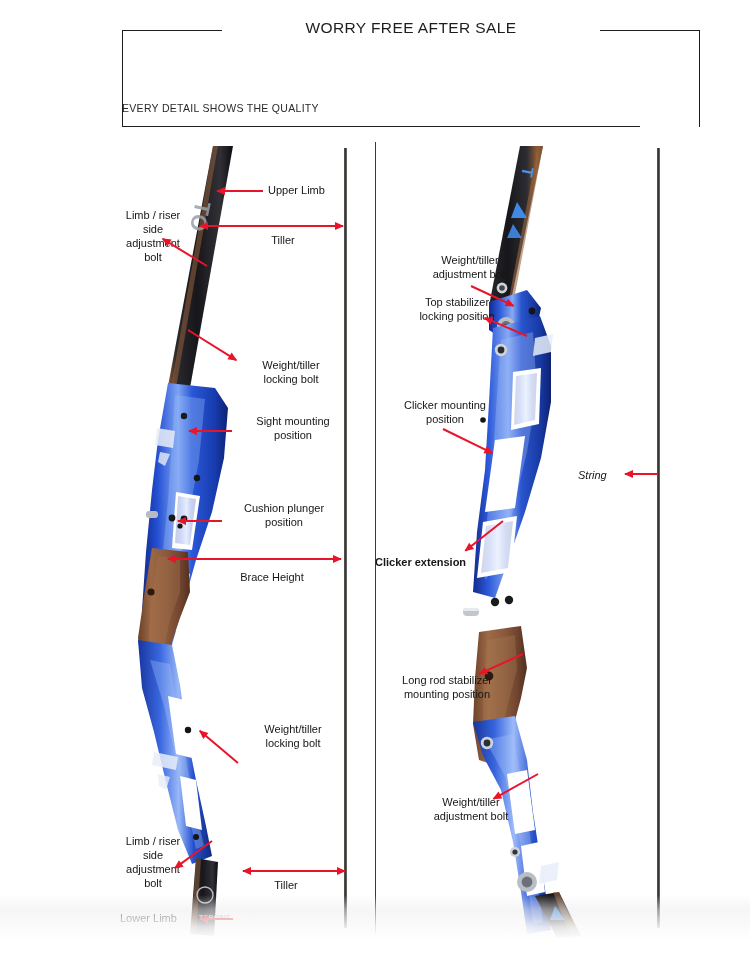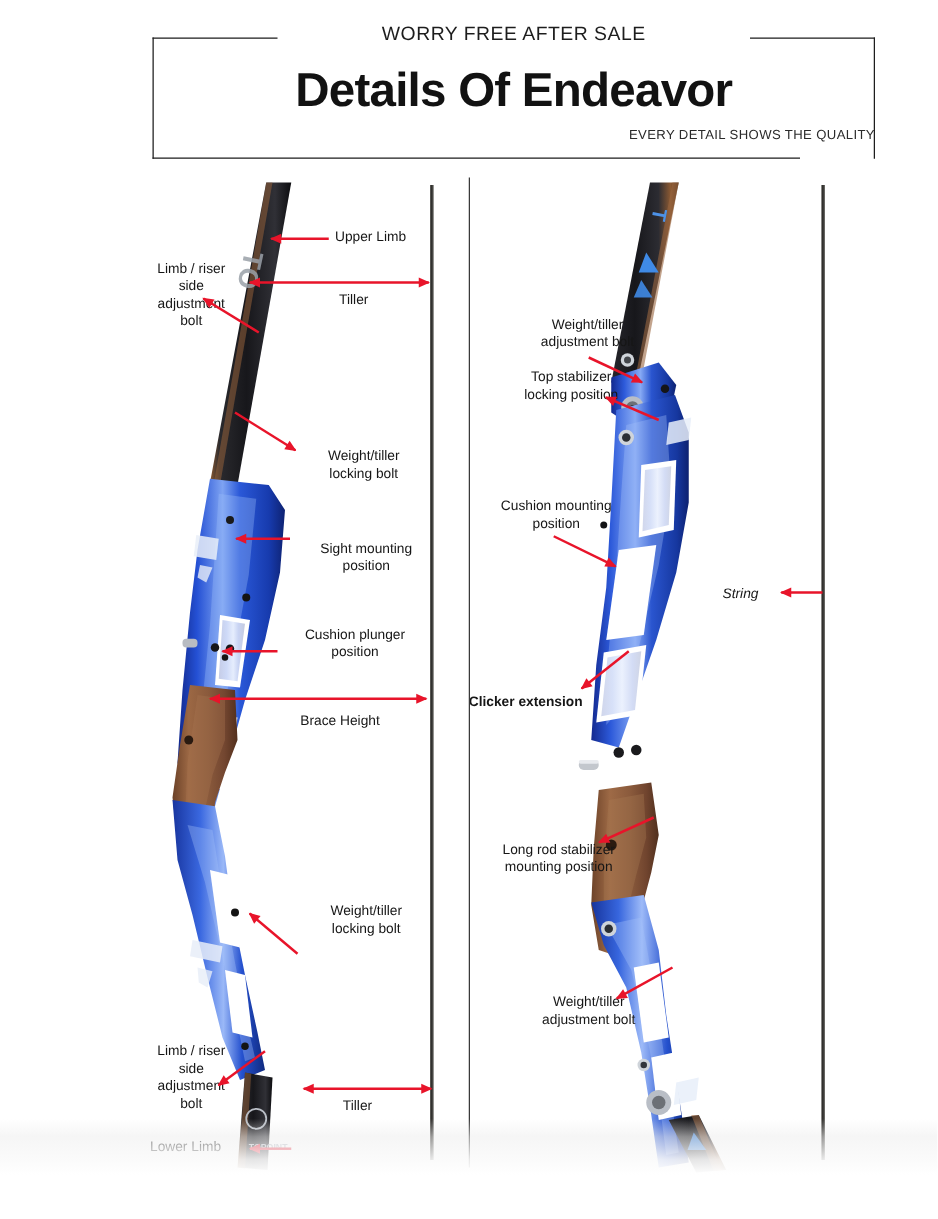--- a/index.html
+++ b/index.html
@@ -57,26 +57,25 @@
     text-align: center;
     font-size: 38px;
     font-weight: 700;
     letter-spacing: -0.6px;
     color: #121212;
     white-space: nowrap;
   }
   .subtitle {
     position: absolute;
     left: 0; right: 0; top: 72px;
-    text-align: right;
+    text-align: left;
     font-size: 10.5px;
     letter-spacing: 0.3px;
     color: #2a2a2a;
     white-space: nowrap;
-    margin-left: 28px;
   }
 
   
   .stage {
     position: absolute;
     left: 0; top: 140px;
     width: 750px; height: 800px;
   }
   .panel { position: absolute; top: 0; height: 800px; }
   .panel-left  { left: 0;   width: 375px; }
@@ -155,21 +154,20 @@
 <div class="header">
   <div class="hdr-border-left"></div>
   <div class="hdr-border-right"></div>
   <div class="hdr-border-bottom"></div>
   <div class="hdr-rule left"></div>
   <div class="hdr-rule right"></div>
 
   <div class="eyebrow">
     <span class="eyebrow-bg">WORRY FREE AFTER SALE</span>
   </div>
-  <div class="main-title">Details Of Endeavor</div>
   <div class="subtitle">EVERY DETAIL SHOWS THE QUALITY</div>
 </div>
 
 <div class="stage">
 
   <div class="panel panel-left" id="panel-left">
 
     <div class="bow" style="left:0;top:0;">
       <svg width="375" height="800" viewBox="0 0 375 800" xmlns="http://www.w3.org/2000/svg">
         <defs>
@@ -268,21 +266,21 @@
 
     <div id="labels-left">
         <div class="lbl l" style="left: 268px; top: 43px; width: 100px;">Upper Limb</div>
         <div class="lbl c" style="left: 248px; top: 93px; width: 70px;">Tiller</div>
         <div class="lbl c" style="left: 105px; top: 68px; width: 96px;">Limb / riser
 side
 adjustment
 bolt</div>
         <div class="lbl c" style="left: 241px; top: 218px; width: 100px;">Weight/tiller
 locking bolt</div>
-        <div class="lbl c" style="left: 237px; top: 292px; width: 112px;">Sight mounting
+        <div class="lbl c" style="left: 237px; top: 274px; width: 112px;">Sight mounting
 position</div>
         <div class="lbl c" style="left: 225px; top: 361px; width: 118px;">Cushion plunger
 position</div>
         <div class="lbl c" style="left: 222px; top: 430px; width: 100px;">Brace Height</div>
         <div class="lbl c" style="left: 243px; top: 582px; width: 100px;">Weight/tiller
 locking bolt</div>
         <div class="lbl c" style="left: 105px; top: 694px; width: 96px;">Limb / riser
 side
 adjustment
 bolt</div>
@@ -420,21 +418,21 @@
       </svg>
     </div>
 
     <div class="bowstring" style="left:282px; top:8px; height:780px;"></div>
 
     <div id="labels-right">
         <div class="lbl c" style="left: 37px; top: 113px; width: 116px;">Weight/tiller
 adjustment bolt</div>
         <div class="lbl c" style="left: 12px; top: 155px; width: 140px;">Top stabilizer
 locking position</div>
-        <div class="lbl c" style="left: 0px; top: 258px; width: 140px;">Cushion mounting
+        <div class="lbl c" style="left: 0px; top: 258px; width: 140px;">Clicker mounting
 position</div>
         <div class="lbl l" style="left: 203px; top: 328px; width: 60px; font-style: italic;">String</div>
         <div class="lbl l" style="left: 0px; top: 415px; width: 120px; font-weight: bold;">Clicker extension</div>
         <div class="lbl c" style="left: -3px; top: 533px; width: 150px; text-align: center;">Long rod stabilizer
 mounting position</div>
         <div class="lbl c" style="left: 35px; top: 655px; width: 122px;">Weight/tiller
 adjustment bolt</div>
       </div>
     <div id="arrows-right">
         <div class="arrow" style="left: 96px; top: 145px; width: 47.4236px; transform: rotate(24.9439deg);"></div>

